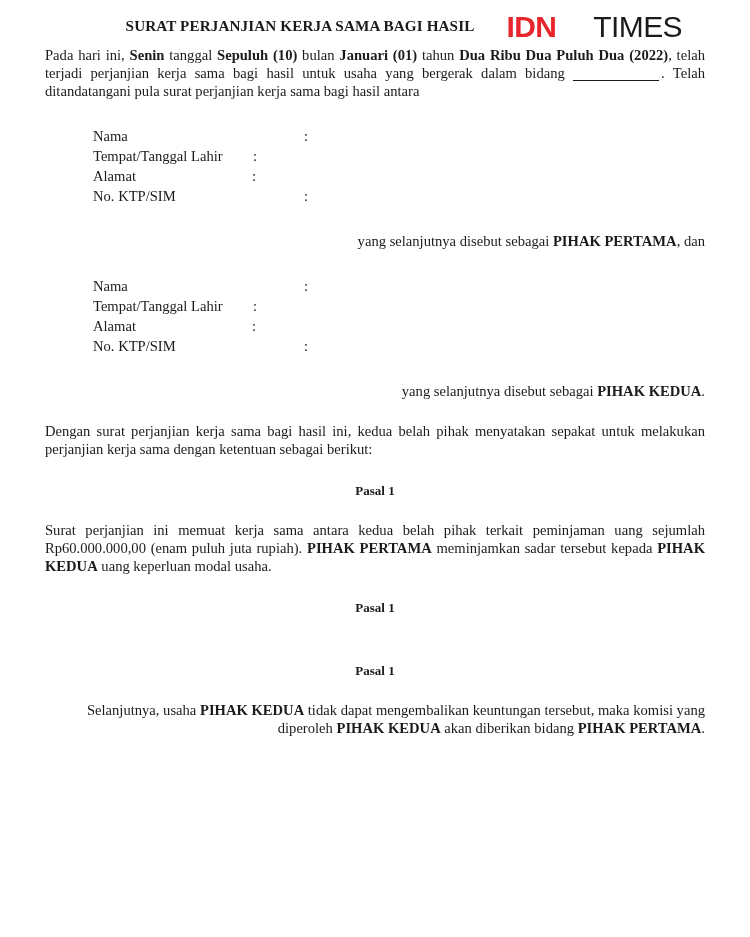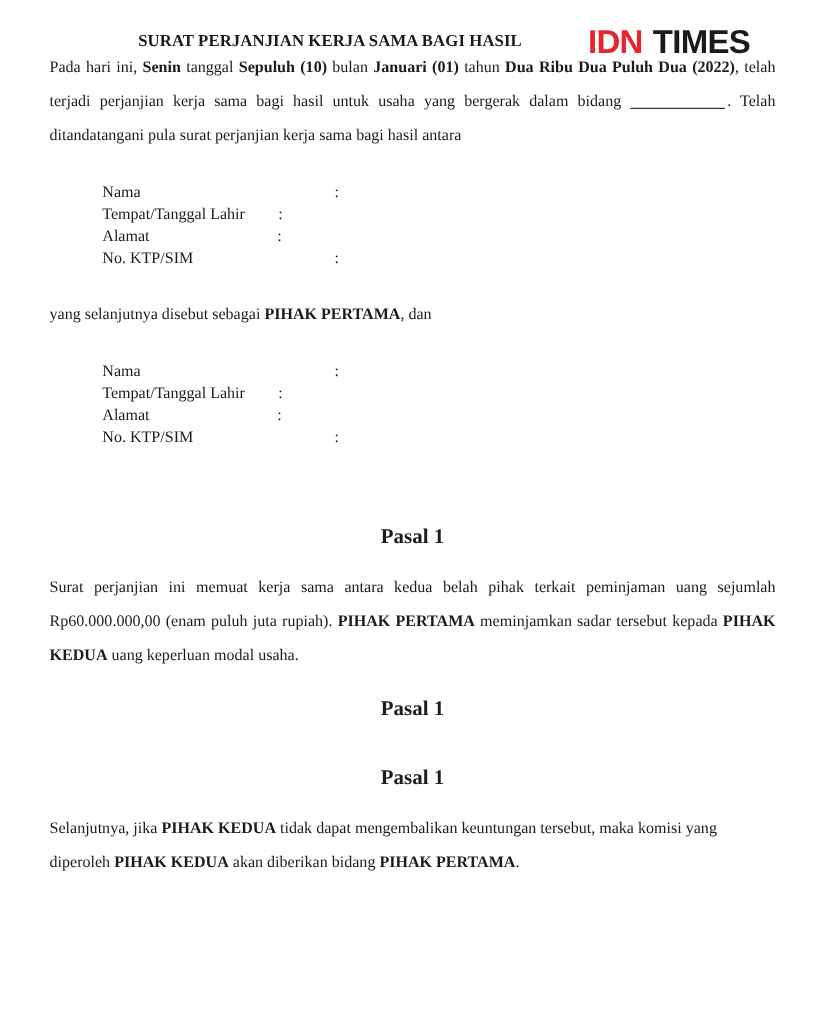--- a/index.html
+++ b/index.html
@@ -17,21 +17,21 @@
   }
 
   .page {
     position: absolute;
     inset: 0;
   }
 
   
   .header {
     position: absolute;
-    top: 16px;
+    top: 4px;
     left: 0;
     width: 696px;
     height: 48px;
   }
   .doc-title {
     position: absolute;
     left: 45px;
     top: 13px;
     width: 510px;
     text-align: center;
@@ -45,47 +45,48 @@
     position: absolute;
     right: 14px;
     top: 8px;
     display: flex;
     align-items: baseline;
     font-family: "Liberation Sans", "DejaVu Sans", sans-serif;
     font-weight: bold;
     font-size: 30px;
     line-height: 30px;
     letter-spacing: -0.6px;
+    gap: 28px;
   }
   .logo .idn {
     color: #e8252c;
   }
   .logo .times {
     color: #1b1b1b;
     margin-left: 9px;
-    font-weight: 700;
+    font-weight: 400;
   }
 
   
   .content {
     position: absolute;
     left: 45px;
     top: 46px;
     width: 660px;
   }
 
   p.para {
     margin: 0;
     font-size: 14.6px;
-    line-height: 31px;
+    line-height: 18px;
     text-align: justify;
     text-justify: inter-word;
   }
   p.para.left {
-    text-align: left;
+    text-align: right;
   }
   .b { font-weight: bold; }
 
   .blank-line {
     display: inline-block;
     width: 86px;
     border-bottom: 1.6px solid #1b1b1b;
     vertical-align: -3px;
     margin-right: 2px;
   }
@@ -109,21 +110,21 @@
   }
   .id-row .colon {
     position: absolute;
     top: 0;
   }
 
   .pasal-head {
     margin: 0;
     text-align: center;
     font-weight: bold;
-    font-size: 19px;
+    font-size: 13px;
     line-height: 21px;
   }
   .sp-20 { height: 20px; }
   .sp-22 { height: 22px; }
   .sp-26 { height: 26px; }
   .sp-56 { height: 56px; }
 </style>
 </head>
 <body>
 
@@ -186,43 +187,47 @@
         <span class="colon" style="left:207px">:</span>
       </div>
       <div class="id-row">
         <span class="lbl">No. KTP/SIM</span>
         <span class="colon" style="left:259px">:</span>
       </div>
     </div>
 
     <div class="sp-26"></div>
 
-
-    <div class="sp-22"></div>
-
+    <p class="para left">
+      <span>yang selanjutnya disebut sebagai </span><span class="b">PIHAK KEDUA</span><span>.</span>
+    </p>
+
+    <div class="sp-22"></div>
+
+    <p class="para">Dengan surat perjanjian kerja sama bagi hasil ini, kedua belah pihak menyatakan sepakat untuk melakukan perjanjian kerja sama dengan ketentuan sebagai berikut:</p>
 
     <div class="sp-22"></div>
 
     <div class="pasal-head">Pasal 1</div>
     <div class="sp-20"></div>
     <p class="para">
       <span>Surat perjanjian ini memuat kerja sama antara kedua belah pihak terkait peminjaman uang sejumlah Rp60.000.000,00 (enam puluh juta rupiah). </span><span class="b">PIHAK PERTAMA</span><span> meminjamkan sadar tersebut kepada </span><span class="b">PIHAK KEDUA</span><span> uang keperluan modal usaha.</span>
     </p>
 
     <div class="sp-22"></div>
 
     <div class="pasal-head">Pasal 1</div>
     <div class="sp-20"></div>
 
     <div class="sp-22"></div>
 
     <div class="pasal-head">Pasal 1</div>
     <div class="sp-20"></div>
     <p class="para left">
-      <span>Selanjutnya, jika </span><span class="b">PIHAK KEDUA</span><span> tidak dapat mengembalikan keuntungan tersebut, maka komisi yang diperoleh </span><span class="b">PIHAK KEDUA</span><span> akan diberikan bidang </span><span class="b">PIHAK PERTAMA</span><span>.</span>
+      <span>Selanjutnya, usaha </span><span class="b">PIHAK KEDUA</span><span> tidak dapat mengembalikan keuntungan tersebut, maka komisi yang diperoleh </span><span class="b">PIHAK KEDUA</span><span> akan diberikan bidang </span><span class="b">PIHAK PERTAMA</span><span>.</span>
     </p>
 
     <div class="sp-22"></div>
 
 
     <div class="sp-56"></div>
 
   </div>
 </div>
 

